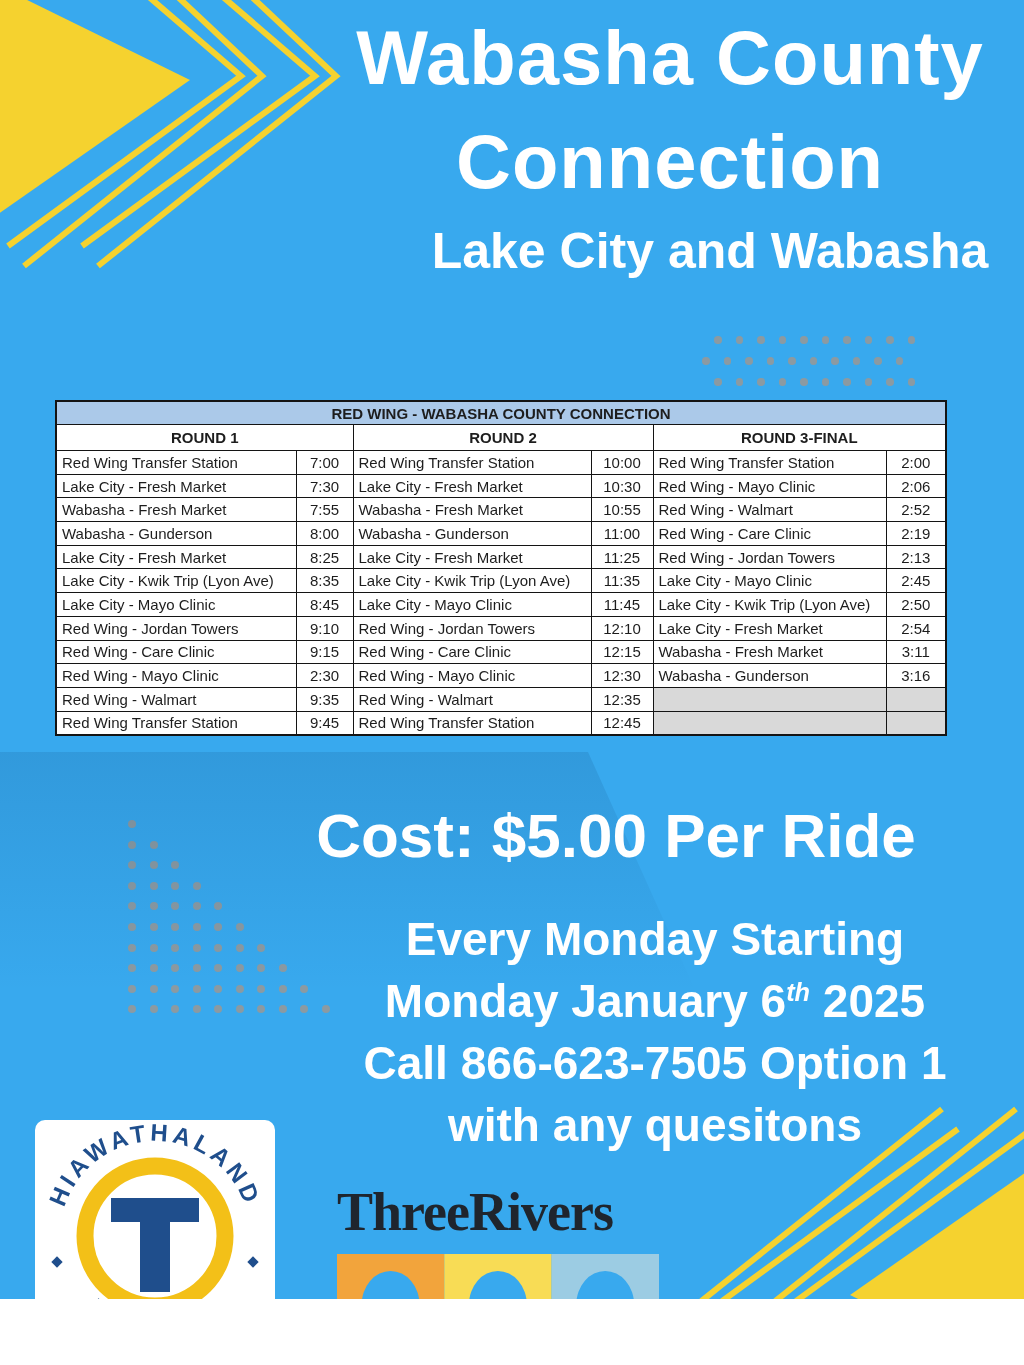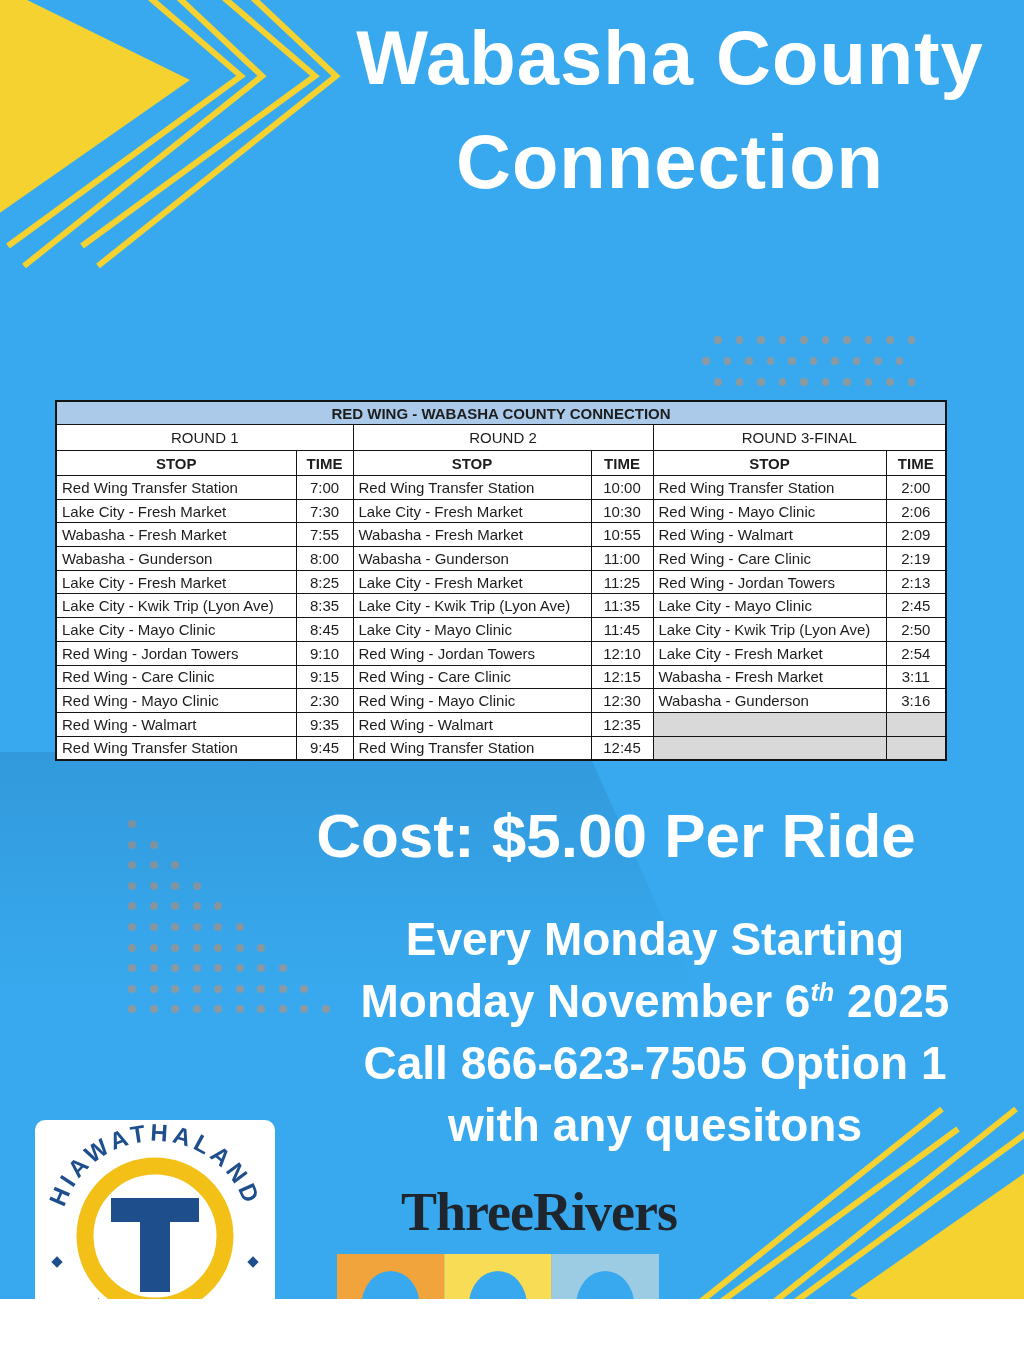--- a/index.html
+++ b/index.html
@@ -27,32 +27,32 @@
     clip-path:polygon(0 0,588px 0,705px 100%,0 100%);
     background:linear-gradient(to bottom,rgba(10,60,110,.14),rgba(10,60,110,0) 92%);}
 
   
   .schedule-wrap{left:55px;top:400px;width:890px;}
   table.schedule{border-collapse:collapse;table-layout:fixed;width:890px;background:#fff;
                  border:2.5px solid #141414;}
   table.schedule td{border:1.5px solid #141414;font-size:15px;color:#1d1d1d;
                     overflow:hidden;white-space:nowrap;}
   .caption-cell{background:#ABC9E9;text-align:center;font-weight:700;font-size:14.5px;height:20px;}
-  .round-row td{text-align:center;font-weight:400;font-size:15px;height:23px;
+  .round-row td{text-align:center;font-weight:700;font-size:15px;height:23px;
                 border-bottom:2.5px solid #141414;}
   .head-row td{text-align:center;font-weight:700;font-size:15px;height:22px;
                border-top:2.5px solid #141414;border-bottom:2.5px solid #141414;}
   tr.data-row{height:23.7px;}
   .stop-cell{padding-left:5px;}
   .time-cell{text-align:center;border-right:2.5px solid #141414;}
   .group-sep{border-right:2.5px solid #141414;}
   td.empty{background:#D9D9D9;}
 
   
-  .tr-logo{left:337px;top:1184px;width:340px;color:#1F252D;text-align:right;}
+  .tr-logo{left:337px;top:1184px;width:340px;color:#1F252D;}
   .tr-name{font-family:"Liberation Serif",serif;font-weight:700;font-size:54px;line-height:56px;letter-spacing:-1px;}
   .tr-tag{font-size:15px;font-weight:600;letter-spacing:6.5px;margin-top:4px;}
   .tr-bridge{margin-top:14px;display:block;}
 </style>
 </head>
 <body>
 
 <div class="canvas">
 
   <svg class="deco" style="left:0;top:0" width="400" height="300" viewBox="0 0 400 300">
@@ -167,20 +167,21 @@
       <span class="dot" style="height: 8px; width: 8px; left: 321.5px; top: 1005.4px;"></span>
     </div>
 
   <div class="abs shadow-band"></div>
 
   <div class="abs title">
     <div>Wabasha County</div>
     <div>Connection</div>
   </div>
   <div class="abs subtitle">
+    <div>Lake City and Wabasha</div>
   </div>
 
   <div class="abs schedule-wrap">
     <table class="schedule" id="schedule">
         <colgroup>
           <col style="width: 240px;">
           <col style="width: 57px;">
           <col style="width: 238px;">
           <col style="width: 62px;">
           <col style="width: 233px;">
@@ -188,28 +189,20 @@
         </colgroup>
         <tbody>
           <tr>
             <td colspan="6" class="caption-cell">RED WING - WABASHA COUNTY CONNECTION</td>
           </tr>
           <tr class="round-row">
             <td colspan="2" class="group-sep">ROUND 1</td>
             <td colspan="2" class="group-sep">ROUND 2</td>
             <td colspan="2" class="group-sep">ROUND 3-FINAL</td>
           </tr>
-          <tr class="head-row">
-            <td>STOP</td>
-            <td class="group-sep">TIME</td>
-            <td>STOP</td>
-            <td class="group-sep">TIME</td>
-            <td>STOP</td>
-            <td class="group-sep">TIME</td>
-          </tr>
           <tr class="data-row">
             <td class="stop-cell">Red Wing Transfer Station</td>
             <td class="time-cell">7:00</td>
             <td class="stop-cell">Red Wing Transfer Station</td>
             <td class="time-cell">10:00</td>
             <td class="stop-cell">Red Wing Transfer Station</td>
             <td class="time-cell">2:00</td>
           </tr>
           <tr class="data-row">
             <td class="stop-cell">Lake City - Fresh Market</td>
@@ -218,21 +211,21 @@
             <td class="time-cell">10:30</td>
             <td class="stop-cell">Red Wing - Mayo Clinic</td>
             <td class="time-cell">2:06</td>
           </tr>
           <tr class="data-row">
             <td class="stop-cell">Wabasha - Fresh Market</td>
             <td class="time-cell">7:55</td>
             <td class="stop-cell">Wabasha - Fresh Market</td>
             <td class="time-cell">10:55</td>
             <td class="stop-cell">Red Wing - Walmart</td>
-            <td class="time-cell">2:09</td>
+            <td class="time-cell">2:52</td>
           </tr>
           <tr class="data-row">
             <td class="stop-cell">Wabasha - Gunderson</td>
             <td class="time-cell">8:00</td>
             <td class="stop-cell">Wabasha - Gunderson</td>
             <td class="time-cell">11:00</td>
             <td class="stop-cell">Red Wing - Care Clinic</td>
             <td class="time-cell">2:19</td>
           </tr>
           <tr class="data-row">
@@ -299,21 +292,21 @@
             <td class="stop-cell empty"></td>
             <td class="time-cell empty"></td>
           </tr>
         </tbody>
       </table>
   </div>
 
   <div class="abs cost">Cost: $5.00 Per Ride</div>
   <div class="abs info">
     <div>Every Monday Starting</div>
-    <div><span>Monday November 6</span><sup>th</sup><span> 2025</span></div>
+    <div><span>Monday January 6</span><sup>th</sup><span> 2025</span></div>
     <div>Call 866-623-7505 Option 1</div>
     <div>with any quesitons</div>
   </div>
 
   <svg class="deco" style="left:35px;top:1120px" width="240" height="226" viewBox="0 0 240 226">
     <rect x="0" y="0" width="240" height="226" rx="10" fill="#ffffff"></rect>
     <defs>
       <path id="arcTop" d="M 25,116 A 95,95 0 0 1 215,116" fill="none"></path>
       <path id="arcBot" d="M 30,150 A 93,93 0 0 0 210,150" fill="none"></path>
     </defs>

